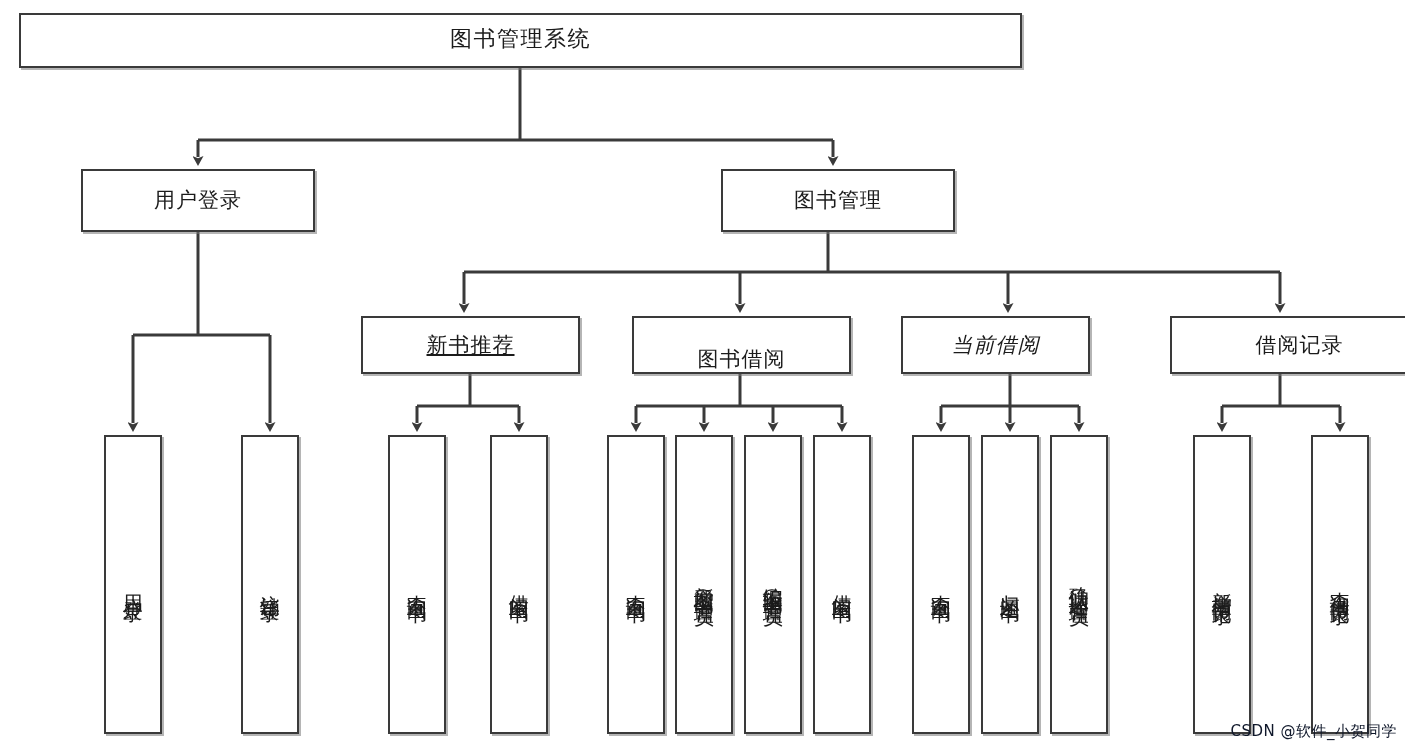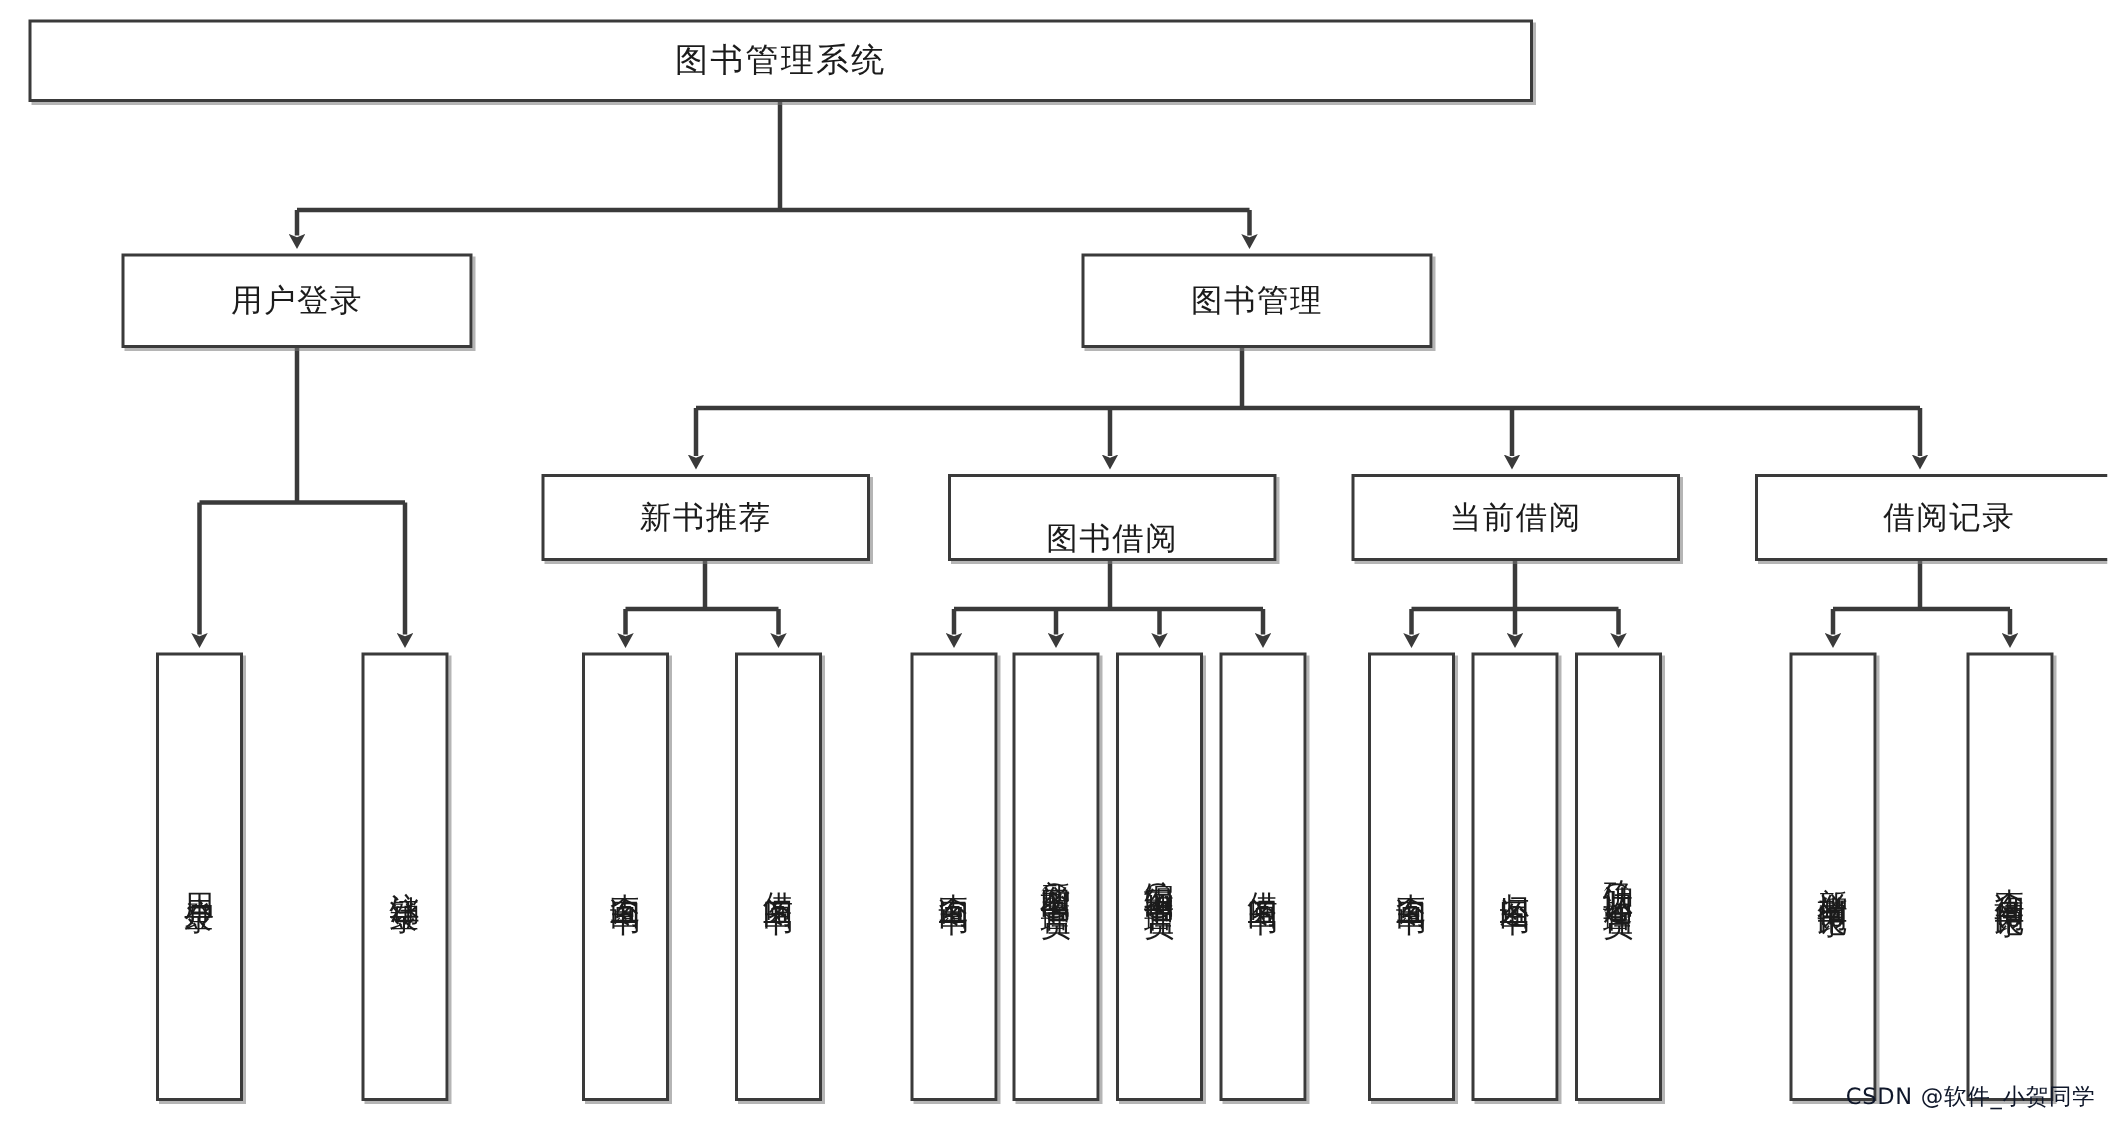--- a/index.html
+++ b/index.html
@@ -45,20 +45,21 @@
     white-space: nowrap;
   }
   
   .node.h .node-label {
     font-size: 21px;
     letter-spacing: 1px;
   }
   #node-root .node-label {
     font-size: 22px;
     letter-spacing: 1.5px;
+    font-family: Liberation Mono, monospace;
   }
   
   .node.v {
     align-items: center;
     justify-content: center;
     padding: 6px 0;
   }
   .node.v .node-label {
     writing-mode: vertical-rl;
     text-orientation: upright;
@@ -139,27 +140,27 @@
     <span class="node-label">图书管理系统</span>
   </div>
 
   <div class="node h" style="left:81px; top:169px; width:234px; height:63px;">
     <span class="node-label">用户登录</span>
   </div>
   <div class="node h" style="left:711px; top:169px; width:234px; height:63px;margin-left:10px;">
     <span class="node-label">图书管理</span>
   </div>
 
-  <div class="node h" style="left:361px; top:316px; width:219px; height:58px;">
+  <div class="node h" style="left:361px; top:316px; width:219px; height:58px;text-decoration:underline;">
     <span class="node-label">新书推荐</span>
   </div>
   <div class="node h" style="left:632px; top:316px; width:219px; height:58px;align-items:flex-end;">
     <span class="node-label">图书借阅</span>
   </div>
-  <div class="node h" style="left:901px; top:316px; width:219px; height:58px;">
+  <div class="node h" style="left:901px; top:316px; width:189px; height:58px;font-style:italic;">
     <span class="node-label">当前借阅</span>
   </div>
   <div class="node h" style="left:1170px; top:316px; width:259px; height:58px;">
     <span class="node-label">借阅记录</span>
   </div>
 
   <div class="node v" style="left:104px; top:435px; width:58px; height:299px;">
     <span class="node-label">用户登录</span>
   </div>
   <div class="node v" style="left:241px; top:435px; width:58px; height:299px;">

